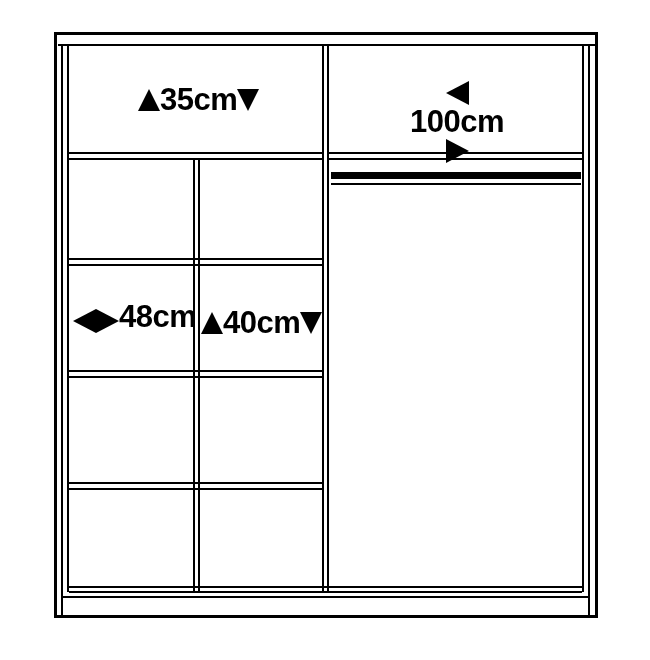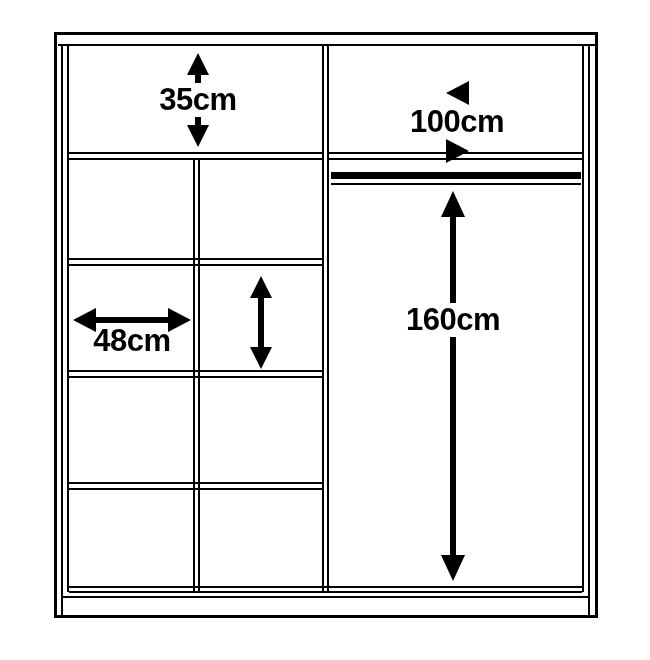--- a/index.html
+++ b/index.html
@@ -16,21 +16,21 @@
 
   .dim-label {
     font-weight:bold;
     font-size:31px;
     line-height:34px;
     color:#000;
     letter-spacing:-0.5px;
     white-space:nowrap;
     text-align:center;
   }
-  .vdim { position:absolute; display:flex; flex-direction:column; align-items:center; }
+  .vdim { position:absolute; display:flex; align-items:center; }
   .hdim { position:absolute; display:flex; flex-direction:column; align-items:center; }
   .hrow { display:flex; flex-direction:row; align-items:center; width:100%; }
 
   .shaft-v { width:6px; background:#000; flex:1 1 auto; }
   .shaft-h { height:6px; background:#000; flex:1 1 auto; }
 
   .tri-up    { width:0; height:0; border-left:11px solid transparent; border-right:11px solid transparent; border-bottom:22px solid #000; flex:0 0 auto; }
   .tri-down  { width:0; height:0; border-left:11px solid transparent; border-right:11px solid transparent; border-top:22px solid #000; flex:0 0 auto; }
   .tri-left  { width:0; height:0; border-top:12px solid transparent; border-bottom:12px solid transparent; border-right:23px solid #000; flex:0 0 auto; }
   .tri-right { width:0; height:0; border-top:12px solid transparent; border-bottom:12px solid transparent; border-left:23px solid #000; flex:0 0 auto; }
@@ -93,25 +93,19 @@
       <div class="tri-left"></div>
       <div class="shaft-h"></div>
       <div class="tri-right"></div>
     </div>
     <div class="dim-label" style="margin-top:-8px;">48cm</div>
   </div>
 
   <div class="vdim" style="left:201px; top:276px; width:120px; height:93px;">
     <div class="tri-up"></div>
     <div class="shaft-v"></div>
+    <div class="dim-label">40cm</div>
     <div class="shaft-v"></div>
     <div class="tri-down"></div>
   </div>
 
-  <div class="vdim" style="left:393px; top:191px; width:120px; height:390px;">
-    <div class="tri-up" style="border-left-width:12px; border-right-width:12px; border-bottom-width:26px;"></div>
-    <div class="shaft-v" style="flex:0 0 86px;"></div>
-    <div class="dim-label">160cm</div>
-    <div class="shaft-v" style="flex:1 1 auto;"></div>
-    <div class="tri-down" style="border-left-width:12px; border-right-width:12px; border-top-width:26px;"></div>
-  </div>
 
 </div>
 
 </body></html>

